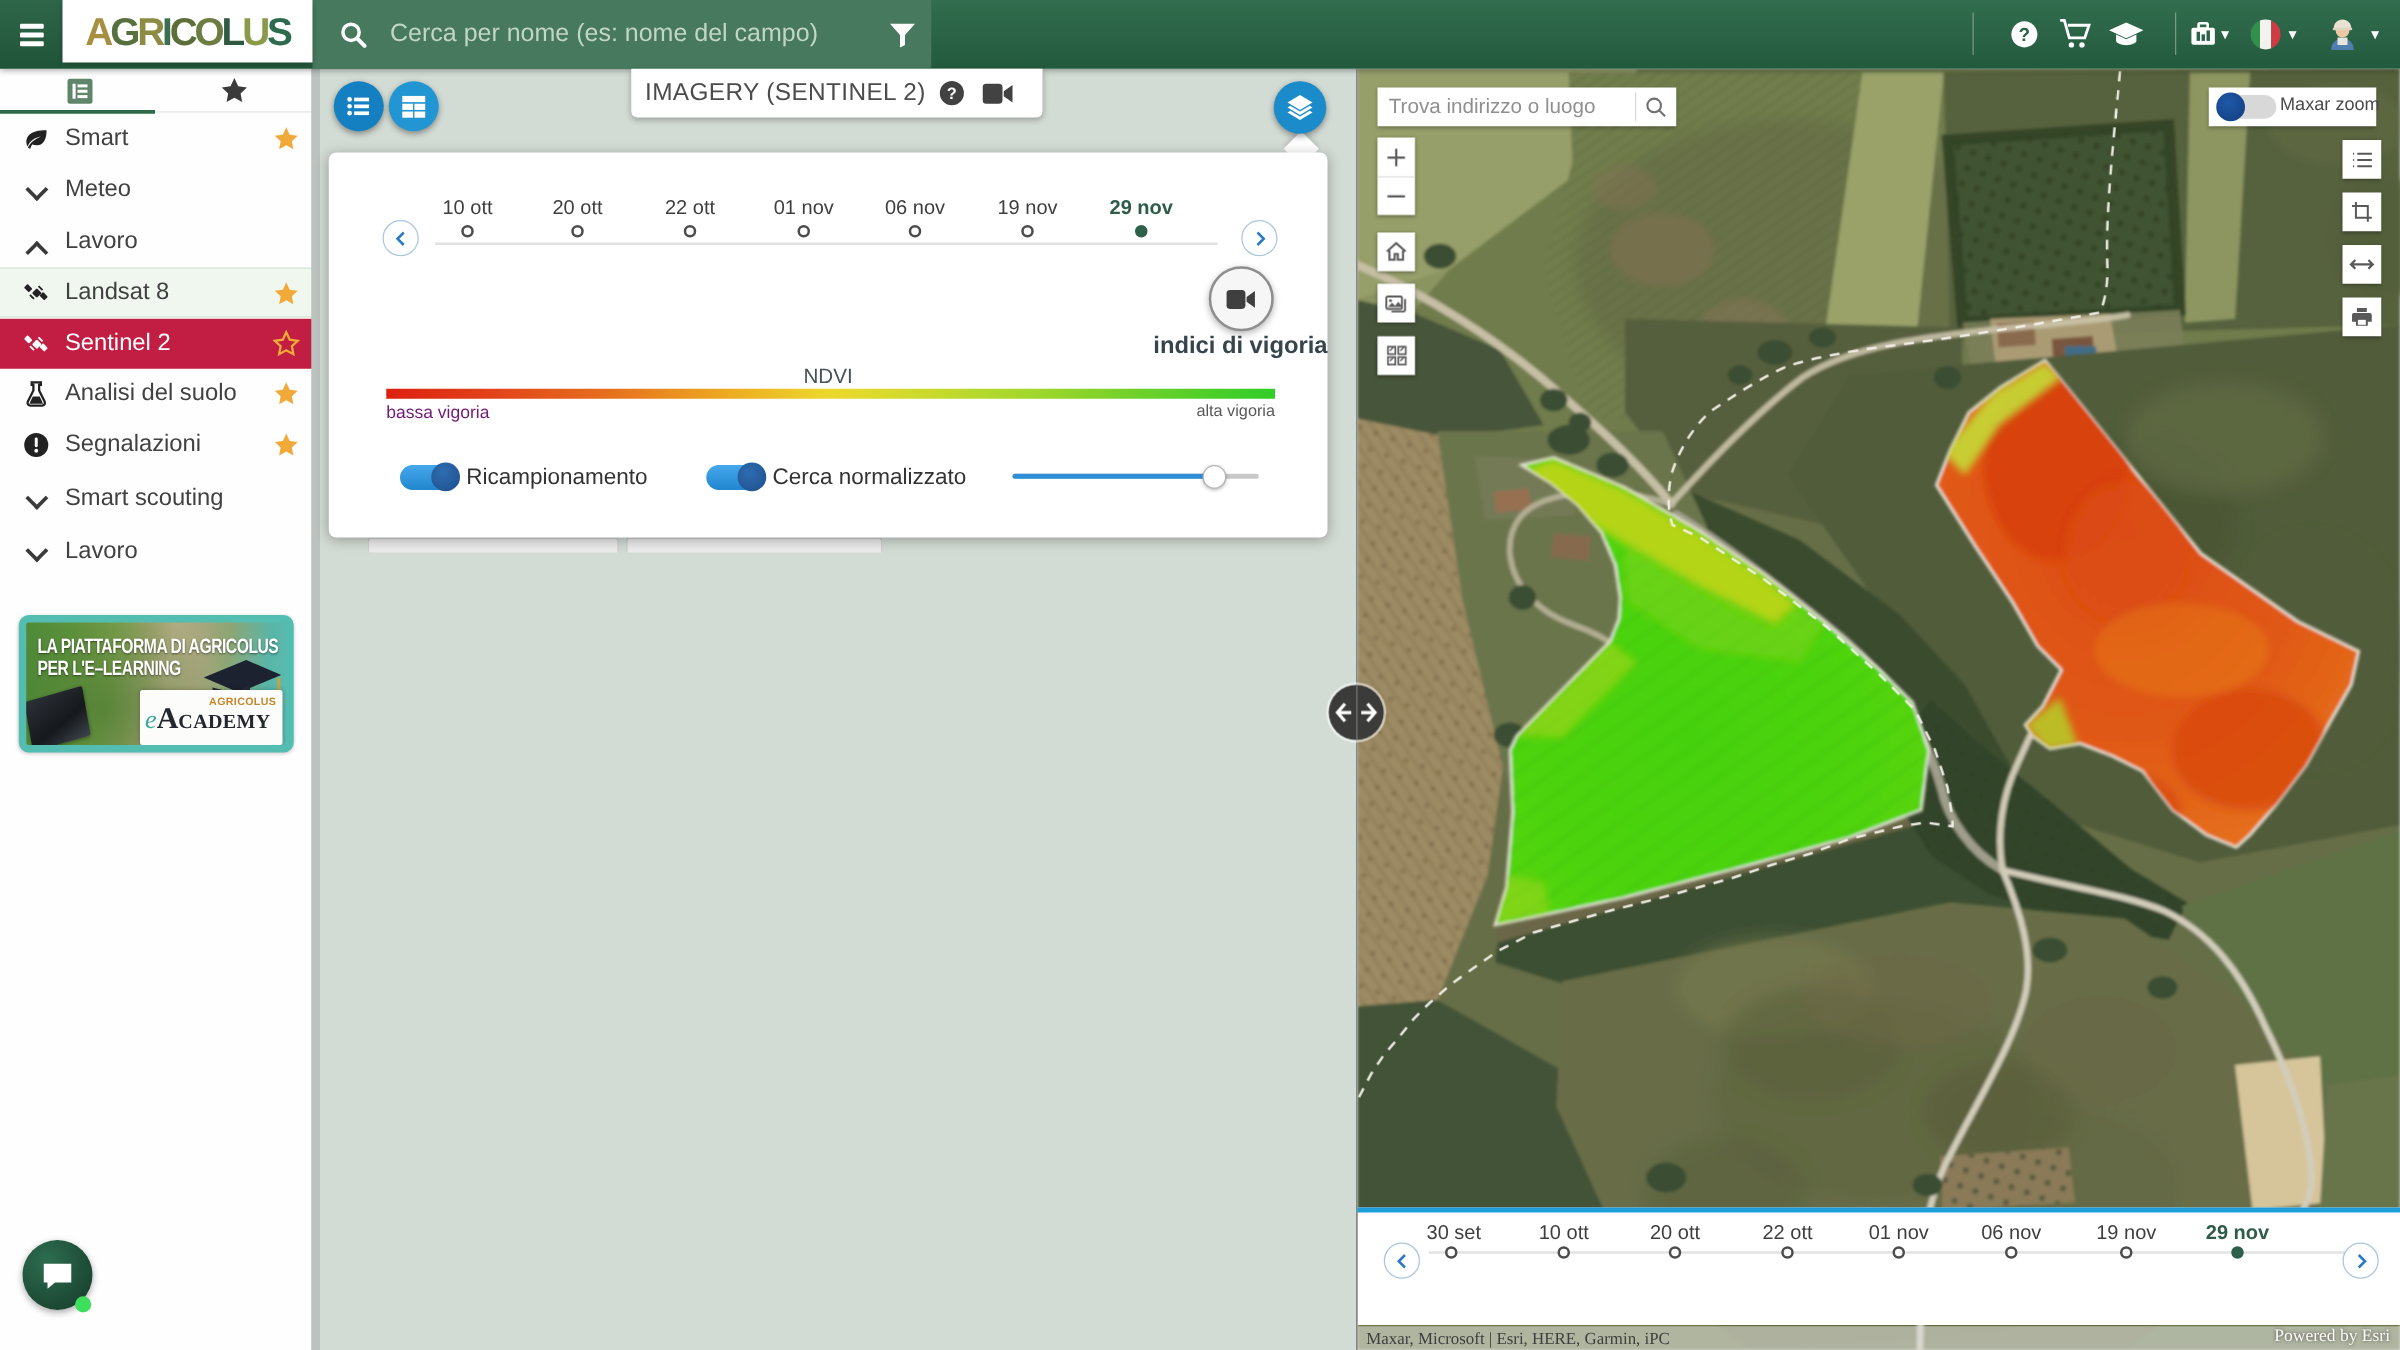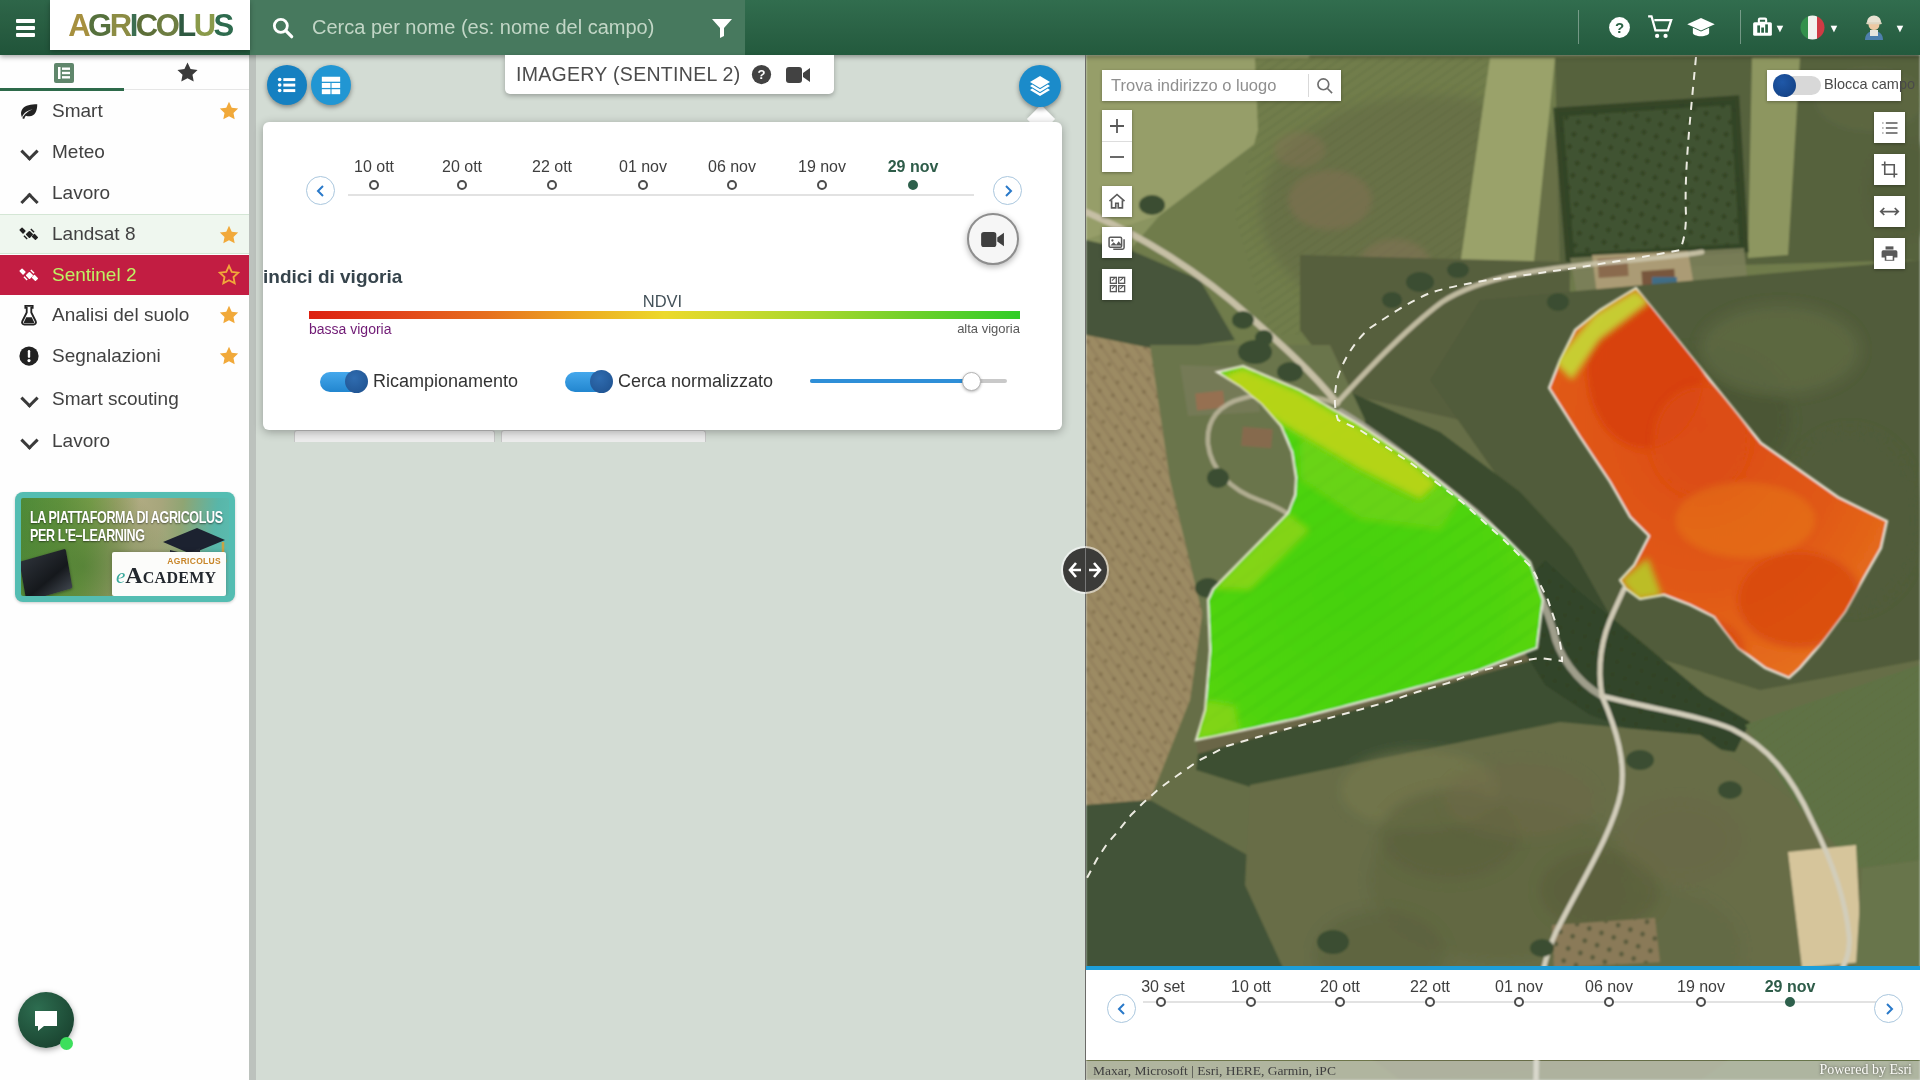--- a/index.html
+++ b/index.html
@@ -26,21 +26,21 @@
   #tabicon1 { position:absolute; left:54px; top:8px; width:20px; height:20px; background:#5f866b; border-radius:2px; }
   .menurow { position:absolute; left:0; width:250px; height:40px; display:flex; align-items:center; }
   .micon { position:absolute; left:18px; width:22px; height:22px; display:flex; align-items:center; justify-content:center; }
   .mtxt { position:absolute; left:52px; font-size:19px; color:#414141; }
   .mstar { position:absolute; left:218px; top:9px; }
   .chev { display:inline-block; width:13px; height:13px; border-right:3px solid #3a3a3a; border-bottom:3px solid #3a3a3a; }
   .chevdown { transform:rotate(45deg) translate(-2px,-2px); }
   .chevup   { transform:rotate(-135deg) translate(-1px,-1px); }
   #row-landsat  { background:#eff7ef; border-top:1px solid #d4e6d5; border-bottom:1px solid #d4e6d5; }
   #row-sentinel { background:#c21d42; }
-  #row-sentinel .mtxt { color:#bef264; }
+  #row-sentinel .mtxt { color:#ffffff; }
   
   #banner { position:absolute; left:15px; top:437px; width:220px; height:110px; background:#54bdb2; border-radius:8px;
     box-shadow:0 1px 3px rgba(0,0,0,0.2); }
   #bphoto { position:absolute; left:6px; top:6px; right:6px; bottom:6px; overflow:hidden; border-radius:2px;
     background:linear-gradient(97deg,#4e8a38 0%,#63953f 18%,#7ba04c 32%,#9aa268 44%,#b0ab82 54%,#a7a67c 64%,#8fa573 74%,#58b6a9 90%,#5cbcb0 100%); }
   #btext { position:absolute; left:9px; top:10px; color:#fff; font-weight:bold; font-size:16.5px; line-height:1.1;
     letter-spacing:-0.5px; white-space:nowrap; text-shadow:0 1px 2px rgba(0,0,0,0.5); transform:scaleX(0.76); transform-origin:left top; }
   #academy { position:absolute; right:3px; bottom:0px; width:114px; height:44px; background:#fcfcfa; border-radius:2px; box-shadow:0 0 4px rgba(0,0,0,0.25); }
   
   #chat { position:absolute; left:18px; top:937px; width:56px; height:56px; border-radius:50%;
@@ -374,21 +374,21 @@
     <svg width="14" height="14" viewBox="0 0 14 14">
       <path d="M5 2l5 5-5 5" fill="none" stroke="#2979c9" stroke-width="2"></path>
     </svg>
   </div>
 <div style="position:absolute;left:967px;top:213px;width:52px;height:52px;border-radius:50%;background:#f6f6f6;border:2px solid #8e8e8e;box-shadow:0 2px 6px rgba(0,0,0,0.3);z-index:42;display:flex;align-items:center;justify-content:center">
   <svg width="24" height="19" viewBox="0 0 25 20">
       <rect x="0" y="2" width="16" height="16" rx="3" fill="#3f3f3f"></rect>
       <path d="M17 8l7-5v14l-7-5z" fill="#3f3f3f"></path>
     </svg>
 </div>
-<div style="position:absolute;left:263px;top:266px;width:799px;text-align:left;font-size:19px;font-weight:bold;color:#36444c;z-index:42">indici di vigoria</div>
+<div style="position:absolute;left:263px;top:266px;width:799px;text-align:right;font-size:19px;font-weight:bold;color:#36444c;z-index:42">indici di vigoria</div>
 <div style="position:absolute;left:263px;top:292px;width:799px;text-align:center;font-size:16.5px;color:#44525a;z-index:42">NDVI</div>
 <div style="position:absolute;left:309px;top:311px;width:711px;height:8px;z-index:42;background:linear-gradient(90deg,#dd2010 0%,#e2431a 12%,#e66f1e 25%,#eda921 38%,#ecd92c 50%,#cdda2d 60%,#a4d72c 72%,#6ed02a 85%,#30cd28 100%)"></div>
 <div style="position:absolute;left:309px;top:321px;font-size:14px;color:#701a75;z-index:42">bassa vigoria</div>
 <div style="position:absolute;left:1020px;top:321px;font-size:13px;color:#585858;z-index:42;transform:translateX(-100%)">alta vigoria</div>
 
 <div style="position:absolute;left:320px;top:372px;width:46px;height:20px;border-radius:10px;background:linear-gradient(180deg,#45a8ec,#2286cf);z-index:42"></div>
 <div style="position:absolute;left:345px;top:370px;width:23px;height:23px;border-radius:50%;background:radial-gradient(circle at 40% 35%,#2f6cb0,#1d4f8c);z-index:43"></div>
 <div style="position:absolute;left:373px;top:371px;font-size:18px;color:#333;z-index:42">Ricampionamento</div>
 <div style="position:absolute;left:565px;top:372px;width:46px;height:20px;border-radius:10px;background:linear-gradient(180deg,#45a8ec,#2286cf);z-index:42"></div>
 <div style="position:absolute;left:590px;top:370px;width:23px;height:23px;border-radius:50%;background:radial-gradient(circle at 40% 35%,#2f6cb0,#1d4f8c);z-index:43"></div>
@@ -637,21 +637,21 @@
       <rect x="13.5" y="3" width="7.5" height="7.5"></rect>
       <rect x="3" y="13.5" width="7.5" height="7.5"></rect>
       <rect x="13.5" y="13.5" width="7.5" height="7.5"></rect>
       <path d="M5 7l3.5-3.5M15.5 7L19 3.5M5 17.5L8.5 14M15.5 17.5L19 14" stroke-width="1.4"></path>
     </svg>
 </div>
 
 <div style="position:absolute;left:1767px;top:70px;width:134px;height:31px;background:#fff;box-shadow:0 1px 3px rgba(0,0,0,0.3);z-index:72">
   <div style="position:absolute;left:8px;top:6px;width:46px;height:19px;border-radius:10px;background:#d8d8d8"></div>
   <div style="position:absolute;left:6px;top:4px;width:23px;height:23px;border-radius:50%;background:radial-gradient(circle at 40% 35%,#1f58a8,#123d7e)"></div>
-  <div style="position:absolute;left:57px;top:6px;font-size:14.5px;color:#4a4a4a;white-space:nowrap">Blocca campo</div>
+  <div style="position:absolute;left:57px;top:6px;font-size:14.5px;color:#4a4a4a;white-space:nowrap">Maxar zoom</div>
 </div>
 
 <div class="mapbtn" style="left:1874px;top:112px;width:31px;height:31px">
   <svg width="20" height="20" viewBox="0 0 24 24" stroke="#595959" stroke-width="2" fill="none">
       <path d="M7 6h14M7 12h14M7 18h14"></path>
       <path d="M3 6h1M3 12h1M3 18h1"></path>
     </svg>
 </div>
 <div class="mapbtn" style="left:1874px;top:154px;width:31px;height:31px">
   <svg width="19" height="19" viewBox="0 0 24 24" stroke="#595959" stroke-width="2" fill="none">

